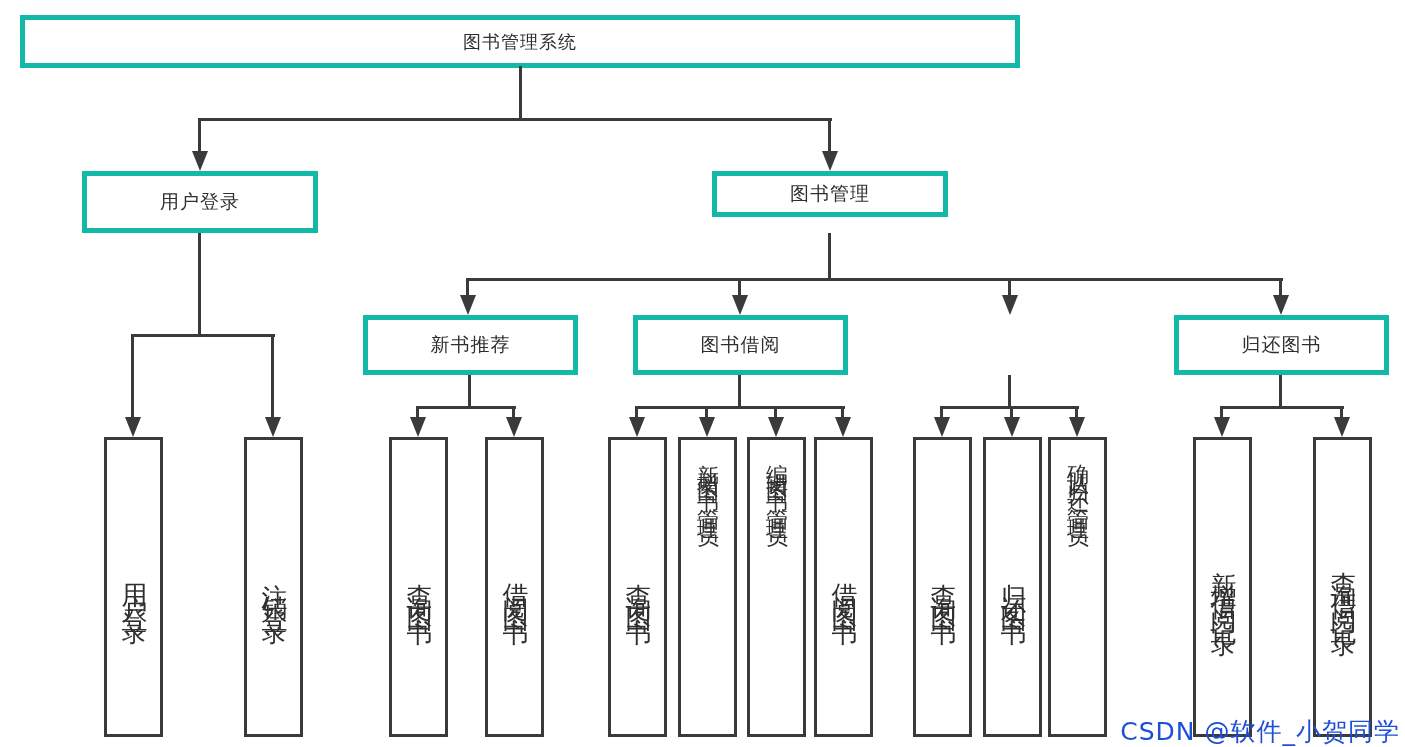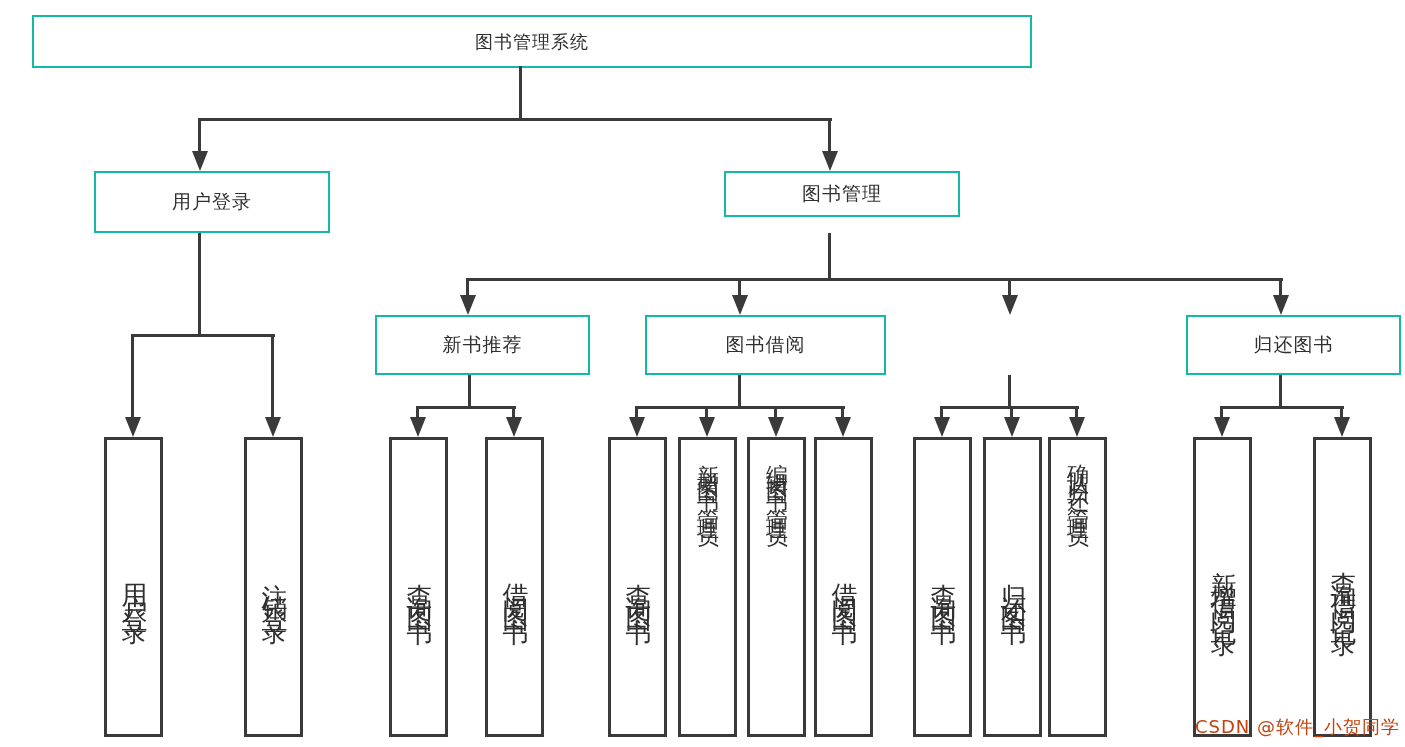--- a/index.html
+++ b/index.html
@@ -5,24 +5,23 @@
   html,body{margin:0;padding:0;background:#ffffff;}
   body{
     width:1405px;height:747px;position:relative;overflow:hidden;
     font-family:"DejaVu Sans","Liberation Sans",sans-serif;
     color:#2f2f2f;
   }
   .stage{position:absolute;left:0;top:0;width:1405px;height:747px;}
   
   .node{
     position:absolute;box-sizing:border-box;
-    border:2px solid #14b8a6;background:#ffffff;
+    border:5px solid #14b8a6;background:#ffffff;
     display:flex;align-items:center;justify-content:center;
     letter-spacing:1px;
-    margin-left:12px;
   }
   .root{font-size:18px;}
   .l2,.l3{font-size:19px;}
   
   .leaf{
     position:absolute;box-sizing:border-box;
     border:3px solid #3a3a3a;background:#ffffff;
     writing-mode:vertical-rl;text-orientation:mixed;
     font-size:26px;letter-spacing:12px;
     text-align:center;line-height:51px;
@@ -35,21 +34,21 @@
   .vl,.hl{position:absolute;background:#3a3a3a;}
   .vl{width:3px;}
   .hl{height:3px;}
   .ah{
     position:absolute;width:0;height:0;
     border-left:8px solid transparent;border-right:8px solid transparent;
     border-top:20px solid #3a3a3a;
   }
   .watermark{
     position:absolute;right:5px;top:715px;
-    font-size:18px;color:#c2410c;letter-spacing:1px;z-index:5;
+    font-size:25px;color:#1d4ed8;letter-spacing:1px;z-index:5;
   }
 </style>
 </head>
 <body>
 
 <div class="stage">
 
   <div class="node root" style="left:20px;top:15px;width:1000px;height:53px;">图书管理系统</div>
 
   <div class="vl" style="left:519px;top:66px;height:55px;"></div>
@@ -74,21 +73,21 @@
   <div class="vl" style="left:466px;top:278px;height:19px;"></div>
   <div class="ah" style="left:460px;top:295px;"></div>
   <div class="vl" style="left:738px;top:278px;height:19px;"></div>
   <div class="ah" style="left:732px;top:295px;"></div>
   <div class="vl" style="left:1008px;top:278px;height:19px;"></div>
   <div class="ah" style="left:1002px;top:295px;"></div>
   <div class="vl" style="left:1279px;top:278px;height:19px;"></div>
   <div class="ah" style="left:1273px;top:295px;"></div>
 
   <div class="node l3" style="left:363px;top:315px;width:215px;height:60px;">新书推荐</div>
-  <div class="node l3" style="left:633px;top:315px;width:241px;height:60px;">图书借阅</div>
+  <div class="node l3" style="left:633px;top:315px;width:215px;height:60px;">图书借阅</div>
   <div class="node l3" style="left:1174px;top:315px;width:215px;height:60px;">归还图书</div>
 
   <div class="vl" style="left:468px;top:375px;height:34px;"></div>
   <div class="hl" style="left:416px;top:406px;width:100px;"></div>
   <div class="vl" style="left:416px;top:406px;height:13px;"></div>
   <div class="ah" style="left:410px;top:417px;"></div>
   <div class="vl" style="left:512px;top:406px;height:13px;"></div>
   <div class="ah" style="left:506px;top:417px;"></div>
 
   <div class="vl" style="left:738px;top:375px;height:34px;"></div>

